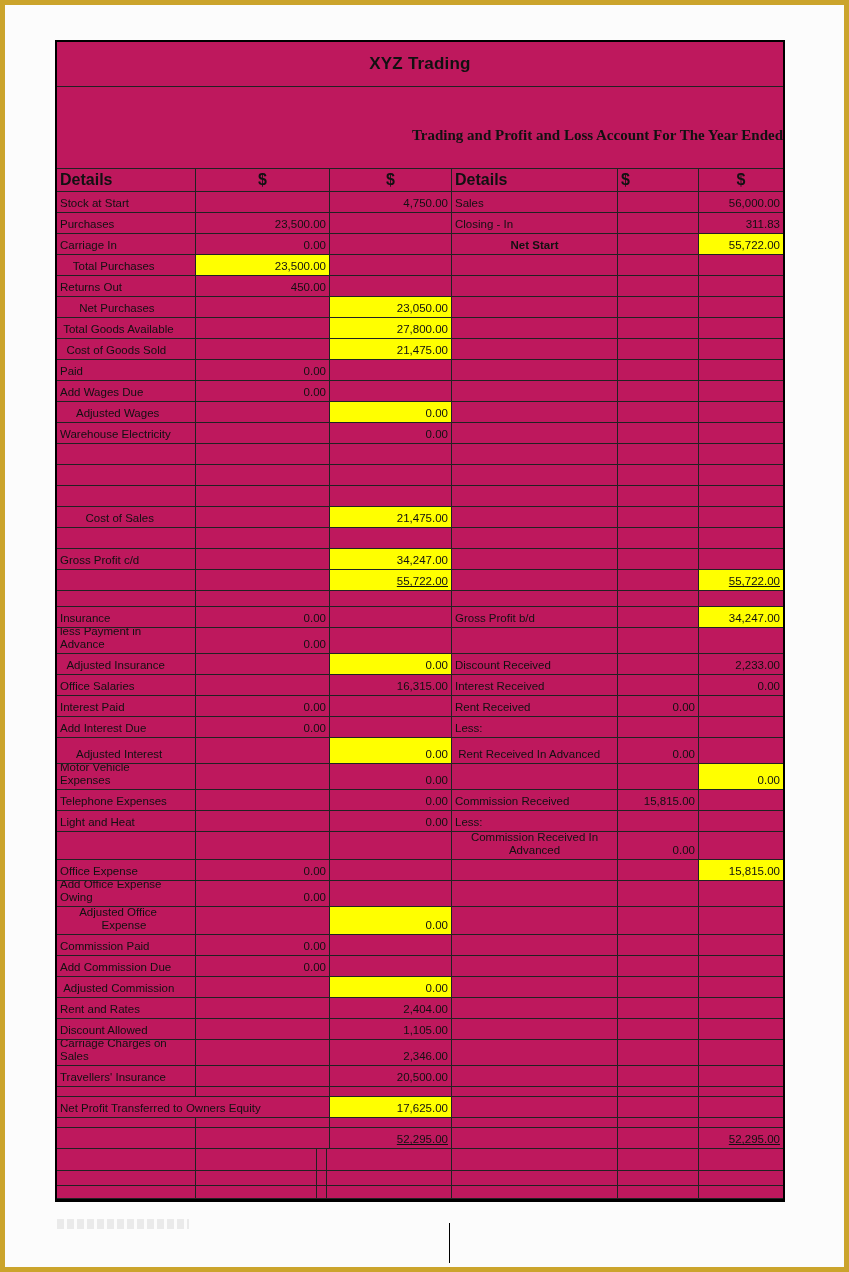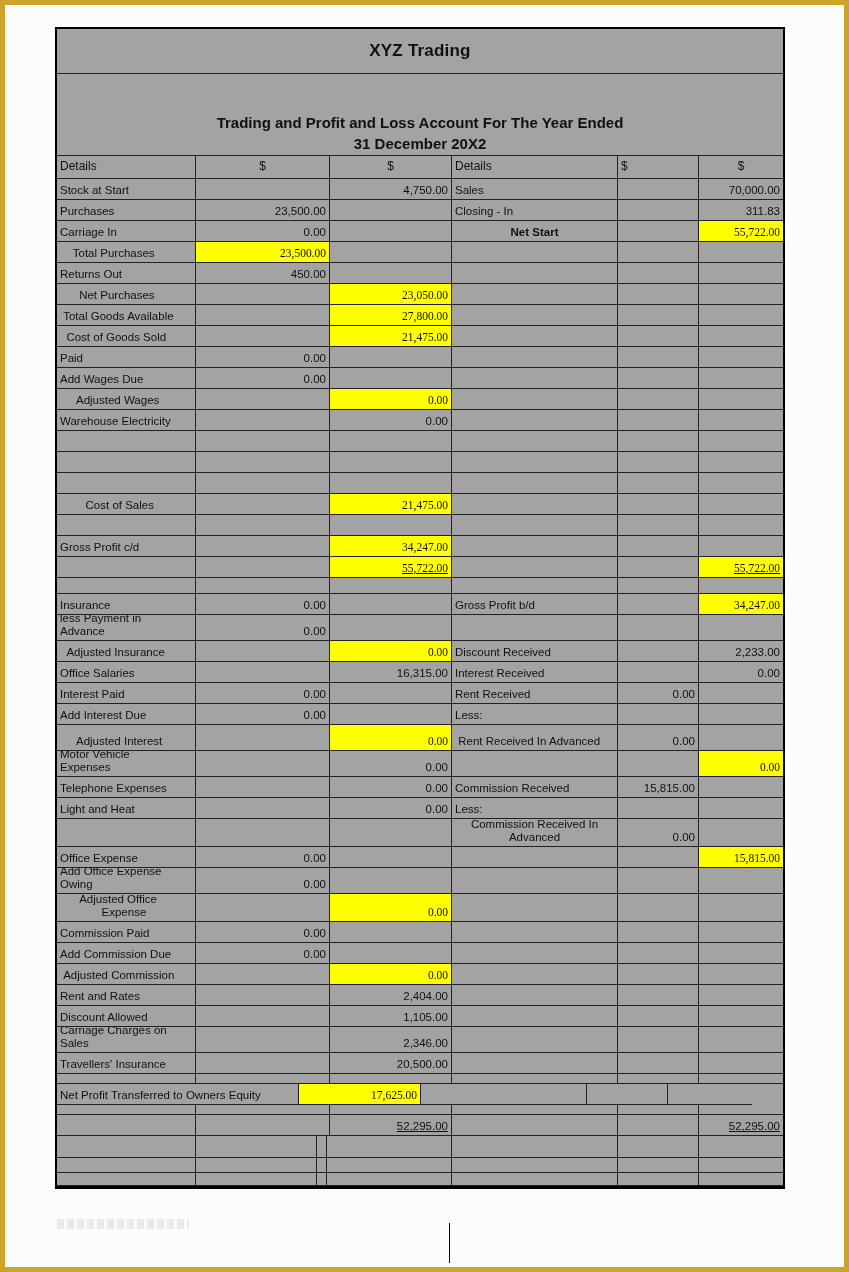--- a/index.html
+++ b/index.html
@@ -1,77 +1,76 @@
 <!DOCTYPE html>
 <html><head>
 <meta charset="utf-8">
 <style>
   html,body{margin:0;padding:0;background:#fff;}
   .frame{position:relative;width:849px;height:1272px;box-sizing:border-box;
          border:5px solid #CBA42C;background:#fcfcfc;overflow:hidden;
          font-family:"Liberation Sans", sans-serif;color:#111;}
-  .sheet{position:absolute;left:50px;top:22px;width:730px;box-sizing:border-box;
-         border:2px solid #000;border-bottom-width:3px;background:#a3a3a3;}
+  .sheet{position:absolute;left:50px;top:35px;width:730px;box-sizing:border-box;
+         border:2px solid #000;border-bottom-width:3px;background:#be185d;}
   .trow{height:45px;box-sizing:border-box;border-bottom:1px solid #222;
         display:flex;align-items:center;justify-content:center;
         font-weight:700;font-size:17px;letter-spacing:.2px;}
   .srow{height:82px;box-sizing:border-box;border-bottom:1px solid #222;
-        padding-top:38px;text-align:center;font-weight:700;font-size:15px;line-height:21px;}
+        padding-top:38px;text-align:right;font-weight:700;font-size:15px;line-height:21px;font-family:Liberation Serif, serif;}
   .r{display:flex;width:726px;height:21px;}
   .h23{height:23px}.h16{height:16px}.h26{height:26px}.h28{height:28px}
   .h10{height:10px}.h22{height:22px}.h15{height:15px}.h13{height:13px}
   .c{box-sizing:border-box;flex-shrink:0;border-right:1px solid #222;border-bottom:1px solid #222;
      display:flex;align-items:flex-end;padding:1px 3px 2px 3px;overflow:hidden;
      white-space:pre-wrap;line-height:13px;font-size:11.5px;}
   .w1{width:139px}.w2{width:134px}.w3{width:122px}.w4{width:166px}.w5{width:81px}
   .w6{width:84px;border-right:none}
-  .m{width:242px}
+  .m{width:273px}
   .b1{width:139px}.b2{width:121px}.b3{width:10px}.b4{width:125px}.b5{width:166px}
   .b6{width:81px}.b7{width:84px;border-right:none}
   .n{justify-content:flex-end;text-align:center;}
-  .y{background:#FFFF00;font-family:Liberation Serif, serif;}
+  .y{background:#FFFF00;}
   .u{text-decoration:underline;}
   .ctr{justify-content:center;text-align:center;}
   .bld{font-weight:700;}
-  .hd{font-weight:400;font-size:12px;align-items:center;}
+  .hd{font-weight:700;font-size:16px;align-items:center;}
   .split{display:block;padding:0;}
   .split .sub{box-sizing:border-box;display:flex;align-items:flex-end;padding:0 3px 1px 3px;}
   .split .t12{height:12px;border-bottom:1px solid #222;}
   .guide{position:absolute;left:444px;top:1218px;width:1px;height:40px;background:#000;}
   .wm{position:absolute;left:52px;top:1214px;width:132px;height:10px;opacity:.55;filter:blur(.6px);
       background:repeating-linear-gradient(90deg,#dcdcdc 0 7px,transparent 7px 10px);}
 </style>
 </head>
 <body>
 
 <div class="frame">
   <div class="sheet">
 
     <div class="trow">XYZ Trading</div>
     <div class="srow">
       <div>Trading and Profit and Loss Account For The Year Ended</div>
-      <div>31 December 20X2</div>
     </div>
 
     <div class="r h23">
       <div class="c w1 hd">Details</div>
       <div class="c w2 hd ctr">$</div>
       <div class="c w3 hd ctr">$</div>
       <div class="c w4 hd">Details</div>
       <div class="c w5 hd">$</div>
       <div class="c w6 hd ctr">$</div>
     </div>
 
     <div class="r">
       <div class="c w1">Stock at Start</div>
       <div class="c w2"></div>
       <div class="c w3 n">4,750.00</div>
       <div class="c w4">Sales</div>
       <div class="c w5"></div>
-      <div class="c w6 n">70,000.00</div>
+      <div class="c w6 n">56,000.00</div>
     </div>
 
     <div class="r">
       <div class="c w1">Purchases</div>
       <div class="c w2 n">23,500.00</div>
       <div class="c w3"></div>
       <div class="c w4">Closing - In</div>
       <div class="c w5"></div>
       <div class="c w6 n">311.83</div>
     </div>

